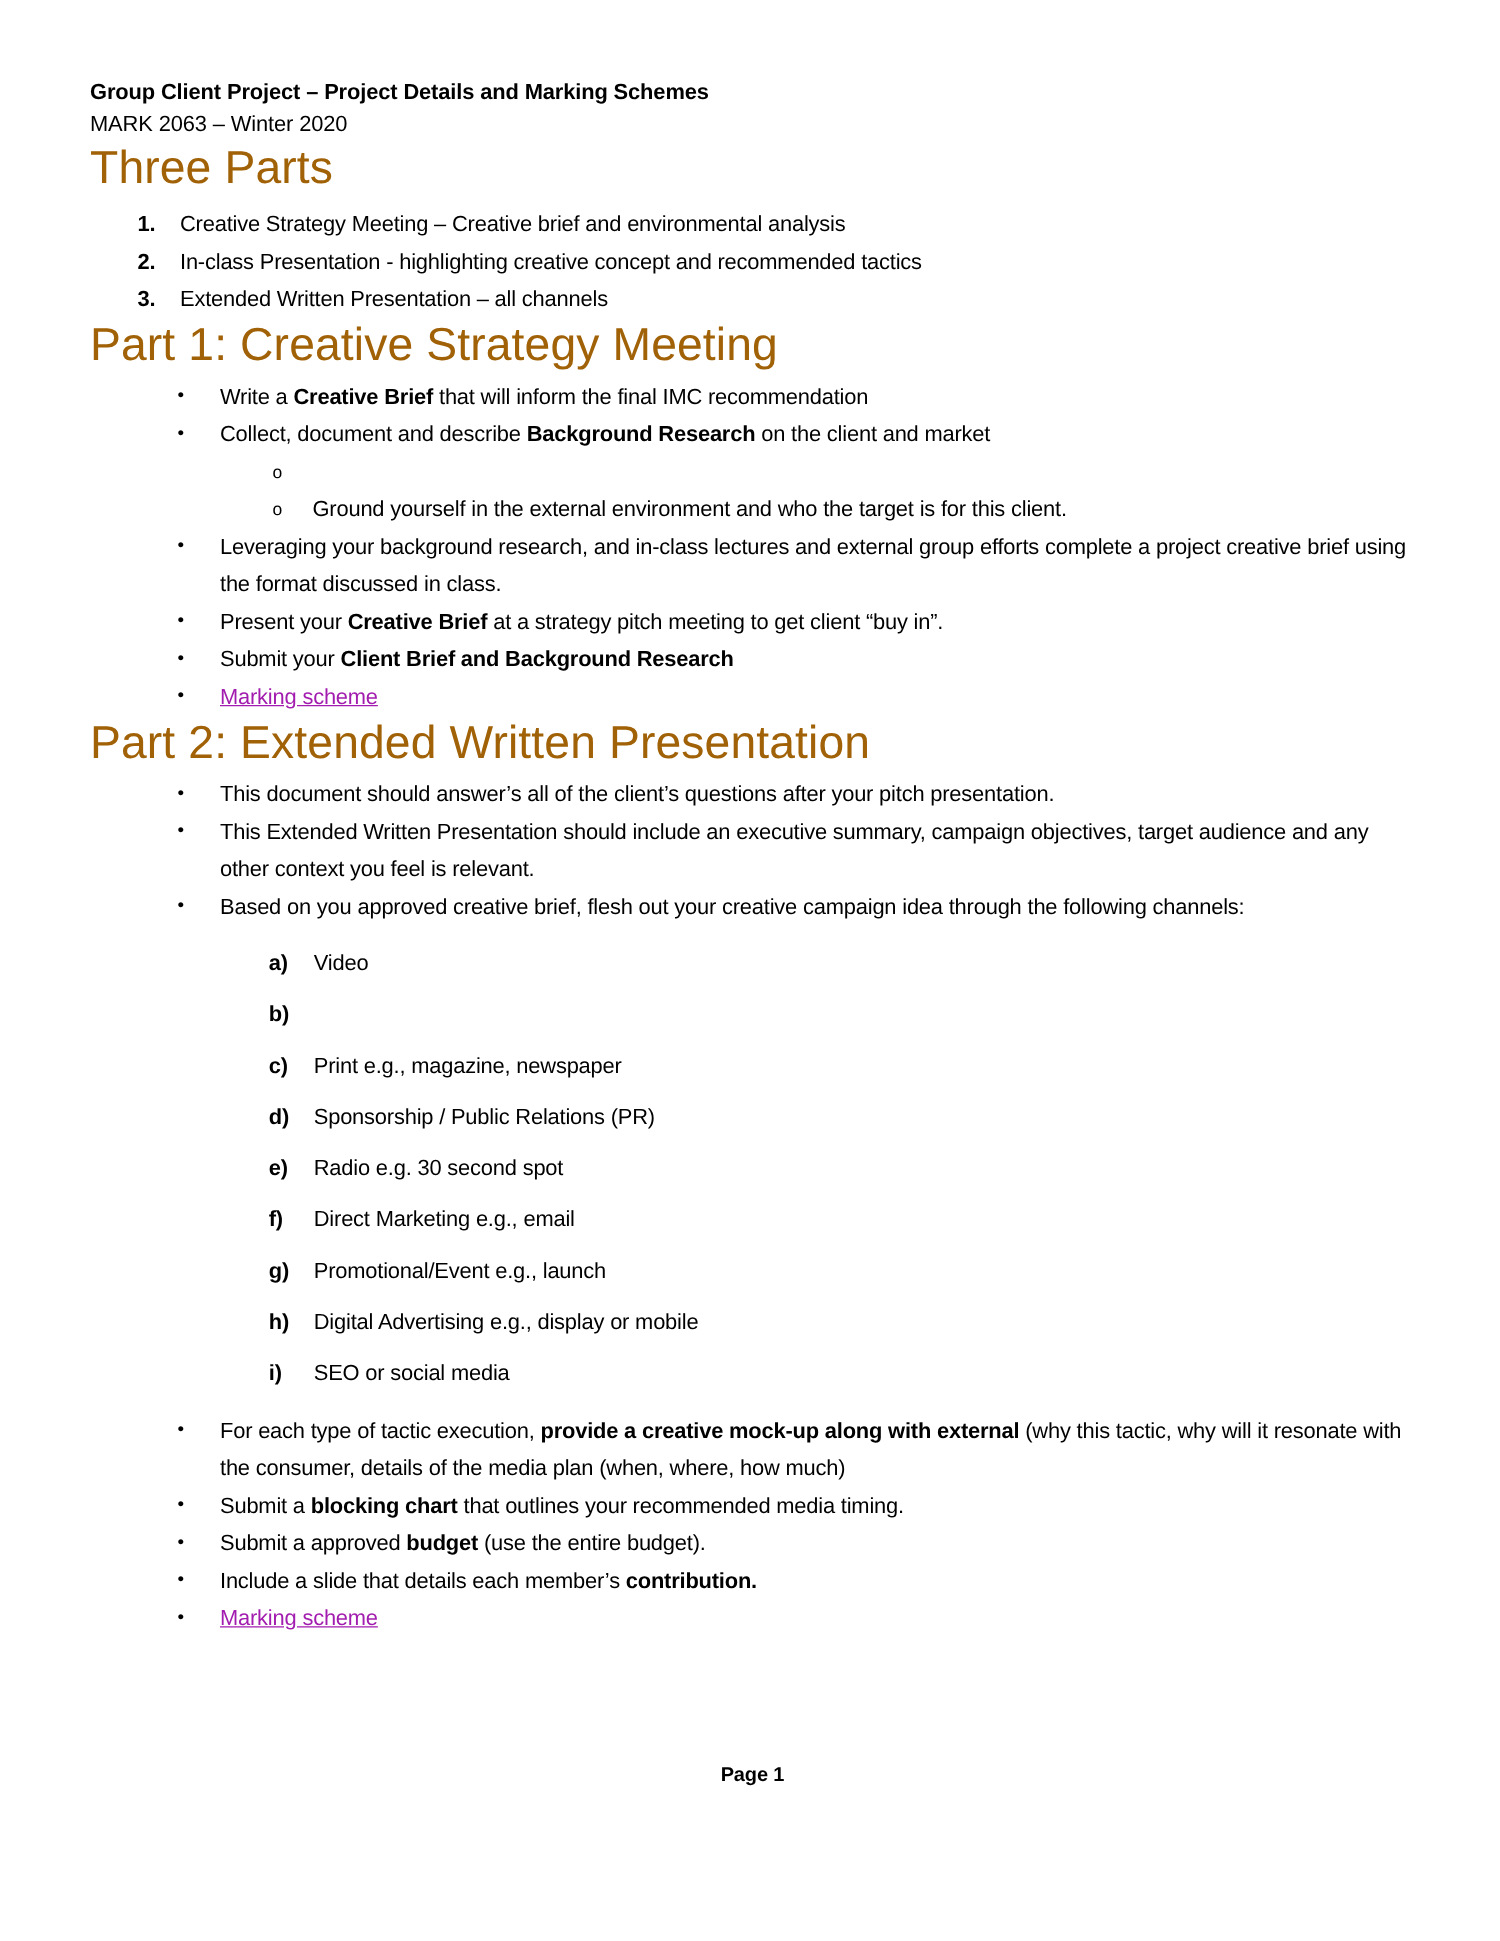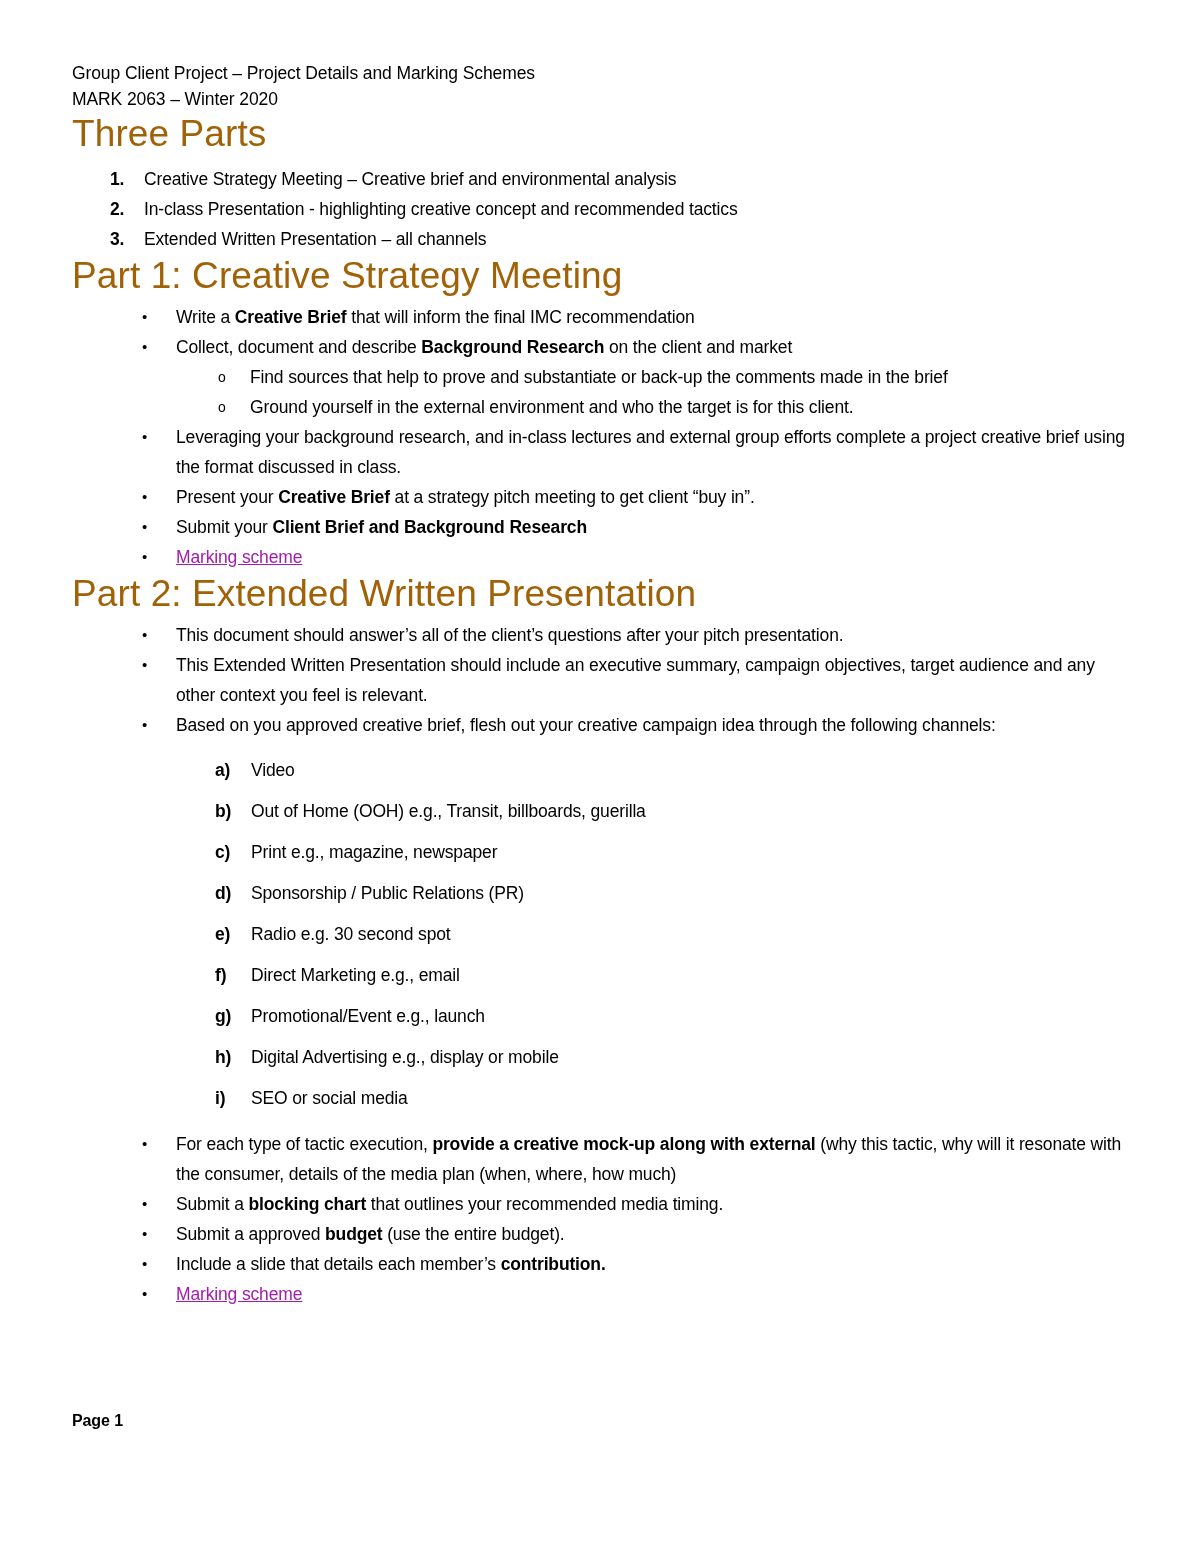--- a/index.html
+++ b/index.html
@@ -23,21 +23,21 @@
     top: 60px;
     width: 1060px;
   }
 
   
   .doc-header-line {
     font-size: 17.5px;
     line-height: 26px;
     letter-spacing: -0.1px;
   }
-  .doc-header-line.bold { font-weight: normal; }
+  .doc-header-line.bold { font-weight: bold; }
 
   
   h1.heading {
     color: #a16207;
     font-weight: normal;
     font-size: 37px;
     line-height: 44px;
     margin: 0;
     letter-spacing: 0.1px;
   }
@@ -87,21 +87,21 @@
     text-decoration: underline;
     text-align: right;
   }
 
   
   .footer {
     position: absolute;
     left: 72px;
     right: 68px;
     top: 1412px;
-    text-align: left;
+    text-align: center;
     font-size: 16px;
     font-weight: bold;
     letter-spacing: -0.1px;
   }
 </style>
 </head>
 <body>
 
 <div class="page">
   <div class="content">
@@ -138,21 +138,20 @@
       </div>
 
       <div class="row">
         <span class="marker">•</span>
         <span class="text"><span>Collect, document and describe </span><span class="b">Background Research</span><span> on the client and market</span></span>
       </div>
 
       <div class="subbullets">
         <div class="row">
           <span class="marker">o</span>
-          <span class="text">Find sources that help to prove and substantiate or back-up the comments made in the brief</span>
         </div>
         <div class="row">
           <span class="marker">o</span>
           <span class="text">Ground yourself in the external environment and who the target is for this client.</span>
         </div>
       </div>
 
       <div class="row">
         <span class="marker">•</span>
         <span class="text">Leveraging your background research, and in-class lectures and external group efforts complete a project creative brief using the format discussed in class.</span>
@@ -194,21 +193,20 @@
         <span class="text">Based on you approved creative brief, flesh out your creative campaign idea through the following channels:</span>
       </div>
 
       <div class="lettered">
         <div class="row">
           <span class="marker">a)</span>
           <span class="text">Video</span>
         </div>
         <div class="row">
           <span class="marker">b)</span>
-          <span class="text">Out of Home (OOH) e.g., Transit, billboards, guerilla</span>
         </div>
         <div class="row">
           <span class="marker">c)</span>
           <span class="text">Print e.g., magazine, newspaper</span>
         </div>
         <div class="row">
           <span class="marker">d)</span>
           <span class="text">Sponsorship / Public Relations (PR)</span>
         </div>
         <div class="row">

